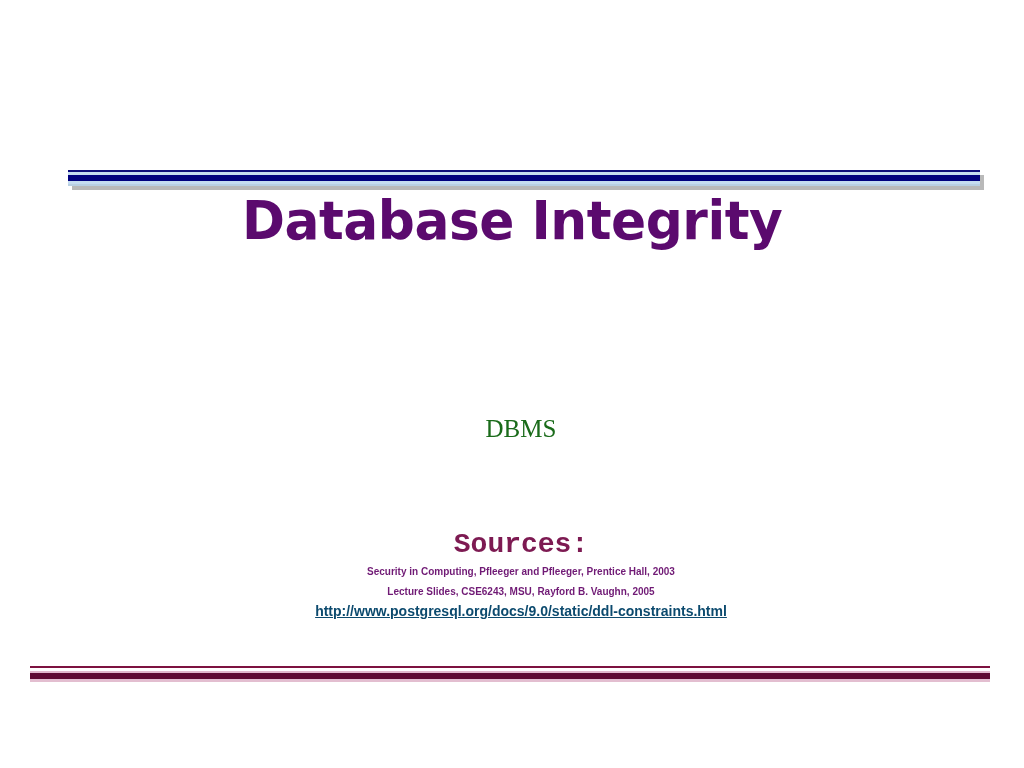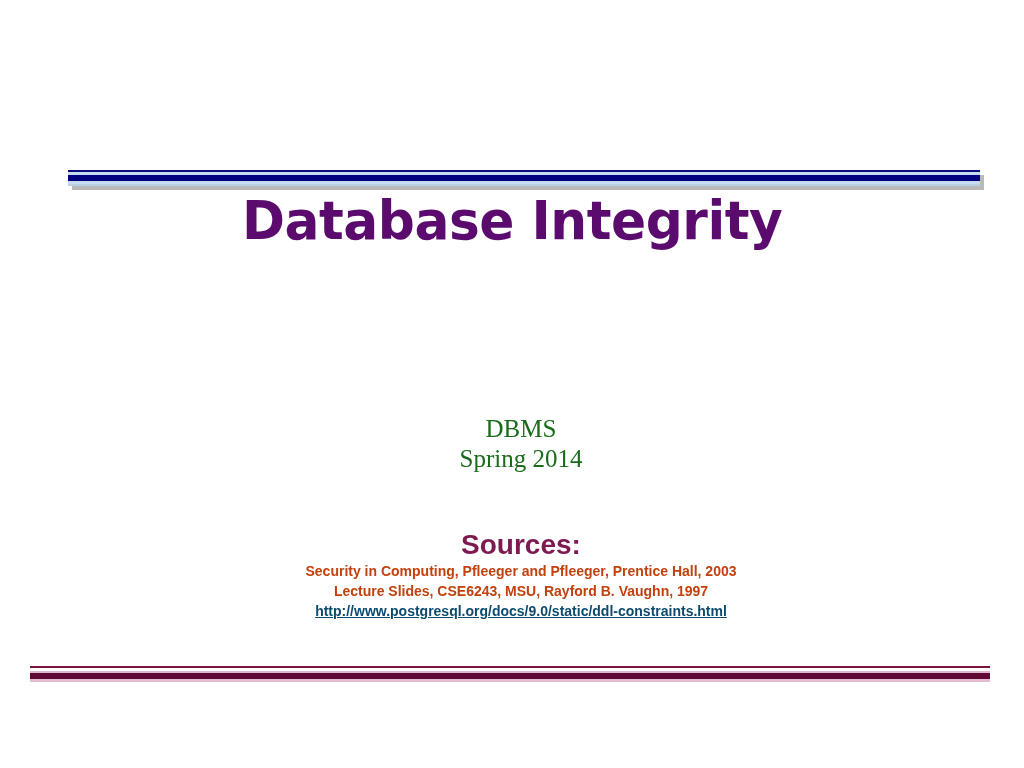--- a/index.html
+++ b/index.html
@@ -98,31 +98,31 @@
     position: absolute;
     left: 0;
     top: 528px;
     width: 1024px;
     text-align: center;
     padding-left: 18px;
     box-sizing: border-box;
   }
   .sources-heading {
     color: #7d1a52;
-    font-family: Liberation Sans, sans-serif;
+    font-family: Liberation Mono, monospace;
     font-weight: 700;
     font-size: 28px;
     line-height: 34px;
     white-space: nowrap;
   }
   .source-line {
-    color: #c2410c;
+    color: #701a75;
     font-family: "Liberation Sans", sans-serif;
     font-weight: 700;
-    font-size: 14px;
+    font-size: 10px;
     line-height: 19.5px;
     white-space: nowrap;
   }
   .source-link {
     color: #0c4a6e;
     font-family: "Liberation Sans", sans-serif;
     font-weight: 700;
     font-size: 14px;
     line-height: 21px;
     text-decoration: underline;
@@ -162,27 +162,26 @@
       <div class="tr-layer tr-l3"></div>
       <div class="tr-layer tr-l4"></div>
       <div class="tr-layer tr-l5"></div>
     </div>
   </div>
 
   <div class="title">Database Integrity</div>
 
   <div class="course-block">
     <div class="course-line">DBMS</div>
-    <div class="course-line">Spring 2014</div>
   </div>
 
   <div class="sources-block">
     <div class="sources-heading">Sources:</div>
     <div class="source-line">Security in Computing, Pfleeger and Pfleeger, Prentice Hall, 2003</div>
-    <div class="source-line">Lecture Slides, CSE6243, MSU, Rayford B. Vaughn, 1997</div>
+    <div class="source-line">Lecture Slides, CSE6243, MSU, Rayford B. Vaughn, 2005</div>
     <div>
       <a class="source-link" href="#">http://www.postgresql.org/docs/9.0/static/ddl-constraints.html</a>
     </div>
   </div>
 
   <div class="bottom-rule">
     <div class="br-layer br-l1"></div>
     <div class="br-layer br-l2"></div>
     <div class="br-layer br-l3"></div>
     <div class="br-layer br-l4"></div>

